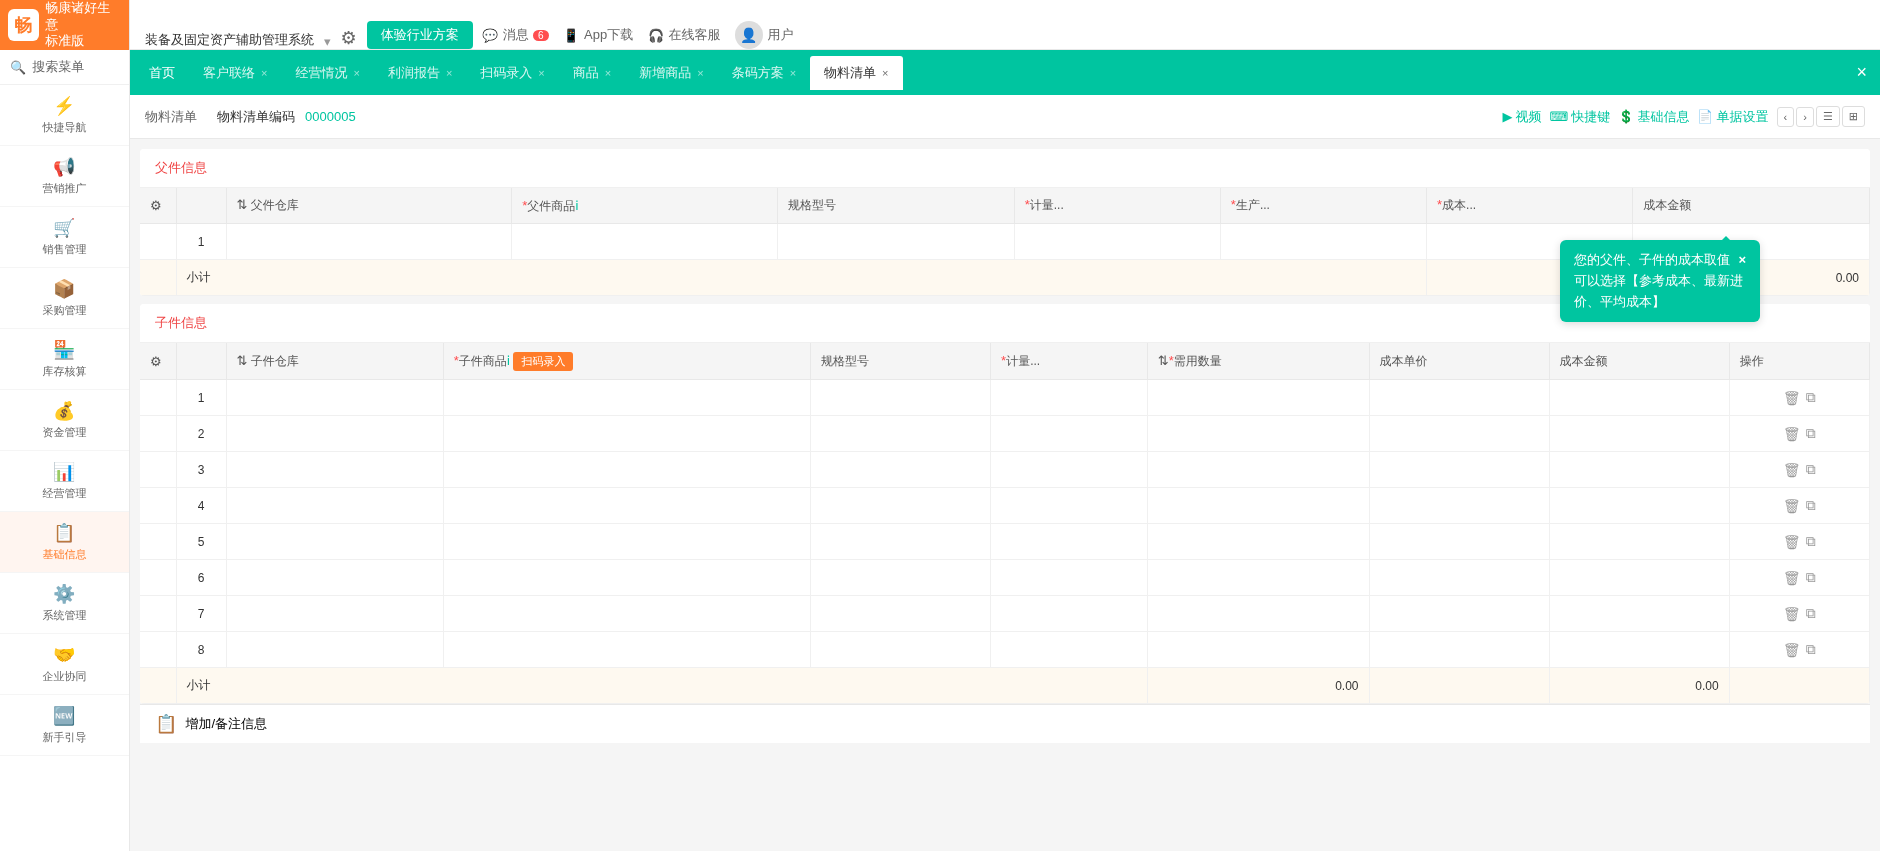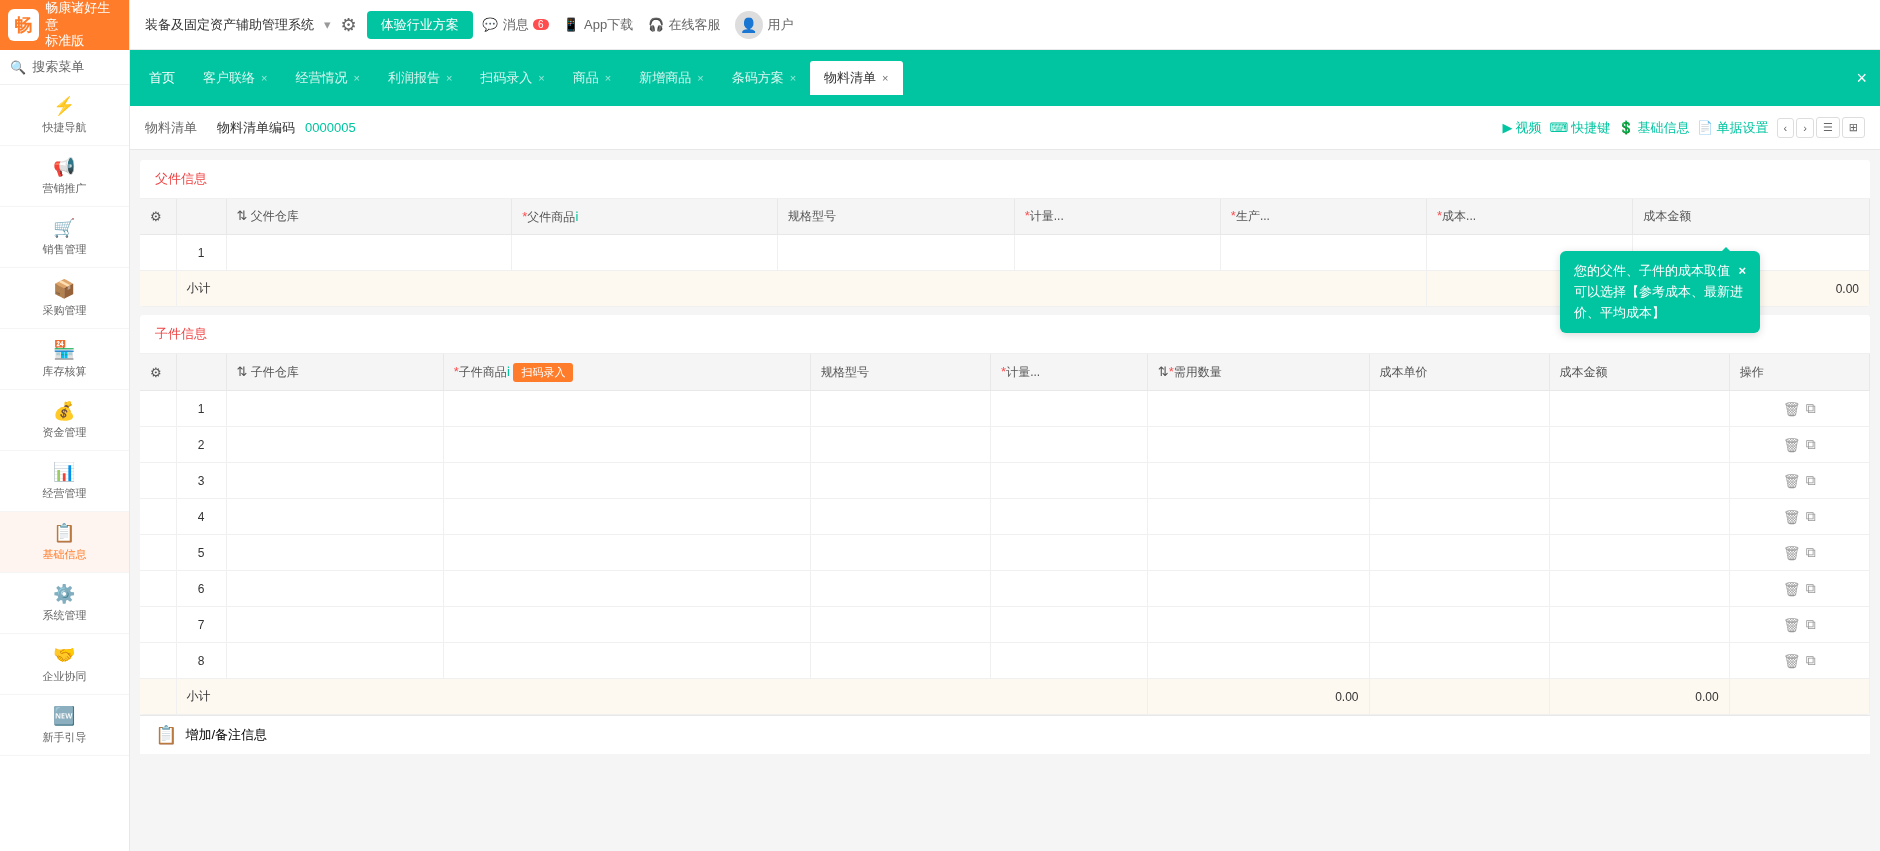--- a/index.html
+++ b/index.html
@@ -14,31 +14,31 @@
     .sidebar-nav { flex: 1; overflow-y: auto; }
     .sidebar-item { display: flex; flex-direction: column; align-items: center; padding: 10px 5px; cursor: pointer; color: #666; border-bottom: 1px solid #f5f5f5; gap: 3px; }
     .sidebar-item.active { background: #fff5f0; color: #ff7c2a; }
     .sidebar-item-icon { font-size: 18px; }
     .sidebar-item-label { font-size: 11px; text-align: center; }
 
     
     .main { flex: 1; display: flex; flex-direction: column; overflow: hidden; }
 
     
-    .topbar { background: #fff; height: 50px; display: flex; align-items: center; padding: 0 15px; border-bottom: 1px solid #e8e8e8; gap: 10px; }
+    .topbar { background: #fff; height: 50px; display: flex; align-items: flex-end; padding: 0 15px; border-bottom: 1px solid #e8e8e8; gap: 10px; }
     .topbar-system { font-weight: 500; color: #333; }
     .topbar-btn { background: #00c5a0; color: #fff; border: none; padding: 5px 14px; border-radius: 4px; cursor: pointer; font-size: 13px; }
     .topbar-settings { color: #666; cursor: pointer; font-size: 18px; }
     .topbar-actions { display: flex; align-items: center; gap: 15px; color: #666; font-size: 13px; }
     .topbar-action-item { display: flex; align-items: center; gap: 4px; cursor: pointer; }
     .badge { background: #ff4d4f; color: #fff; border-radius: 10px; font-size: 10px; padding: 0 5px; min-width: 16px; text-align: center; }
     .user-avatar { width: 28px; height: 28px; background: #ddd; border-radius: 50%; display: flex; align-items: center; justify-content: center; font-size: 14px; }
 
     
-    .nav-tabs { background: #00c5a0; display: flex; align-items: center; height: 56px; padding: 0 5px; overflow-x: auto; position: relative; }
+    .nav-tabs { background: #00c5a0; display: flex; align-items: center; height: 45px; padding: 0 5px; overflow-x: auto; position: relative; }
     .nav-tab { padding: 8px 14px; color: rgba(255,255,255,0.85); cursor: pointer; white-space: nowrap; display: flex; align-items: center; gap: 6px; font-size: 13px; border-radius: 3px 3px 0 0; }
     .nav-tab.active { background: #fff; color: #333; border-radius: 3px 3px 0 0; }
     .nav-tab .close-btn { font-size: 11px; color: inherit; opacity: 0.7; }
     .nav-tab-home { color: #fff; font-weight: 500; }
     .nav-close-all { margin-left: auto; color: #fff; cursor: pointer; padding: 4px 8px; font-size: 18px; }
 
     
     .content { flex: 1; overflow-y: auto; background: #f5f5f5; padding: 0; }
 
     

